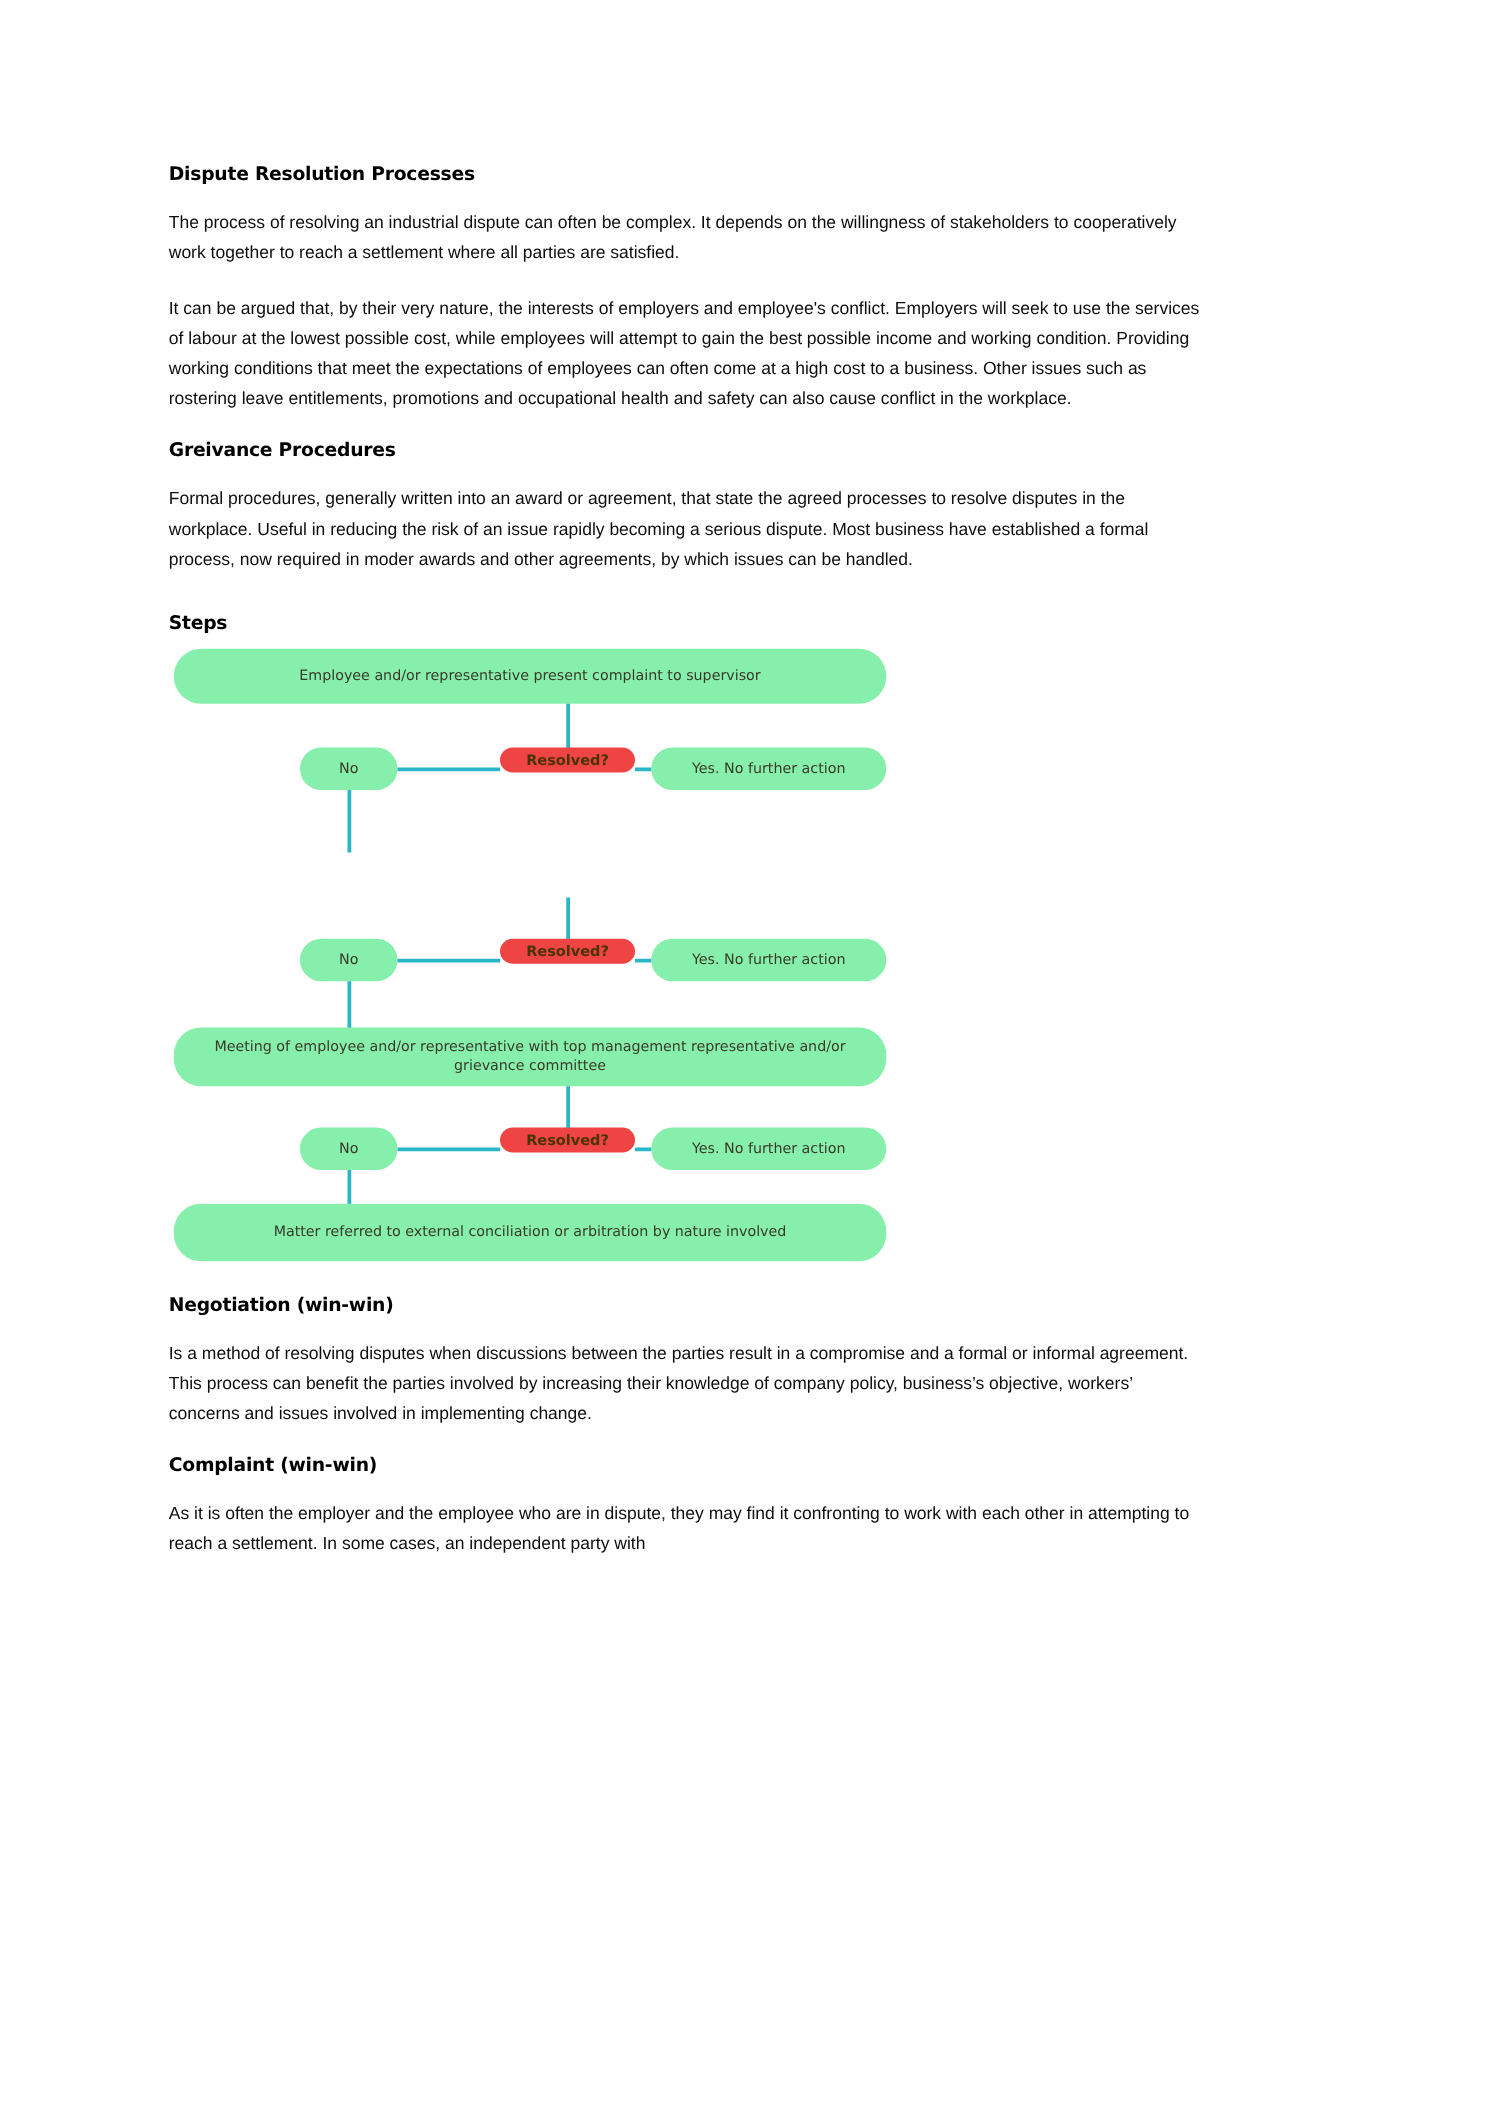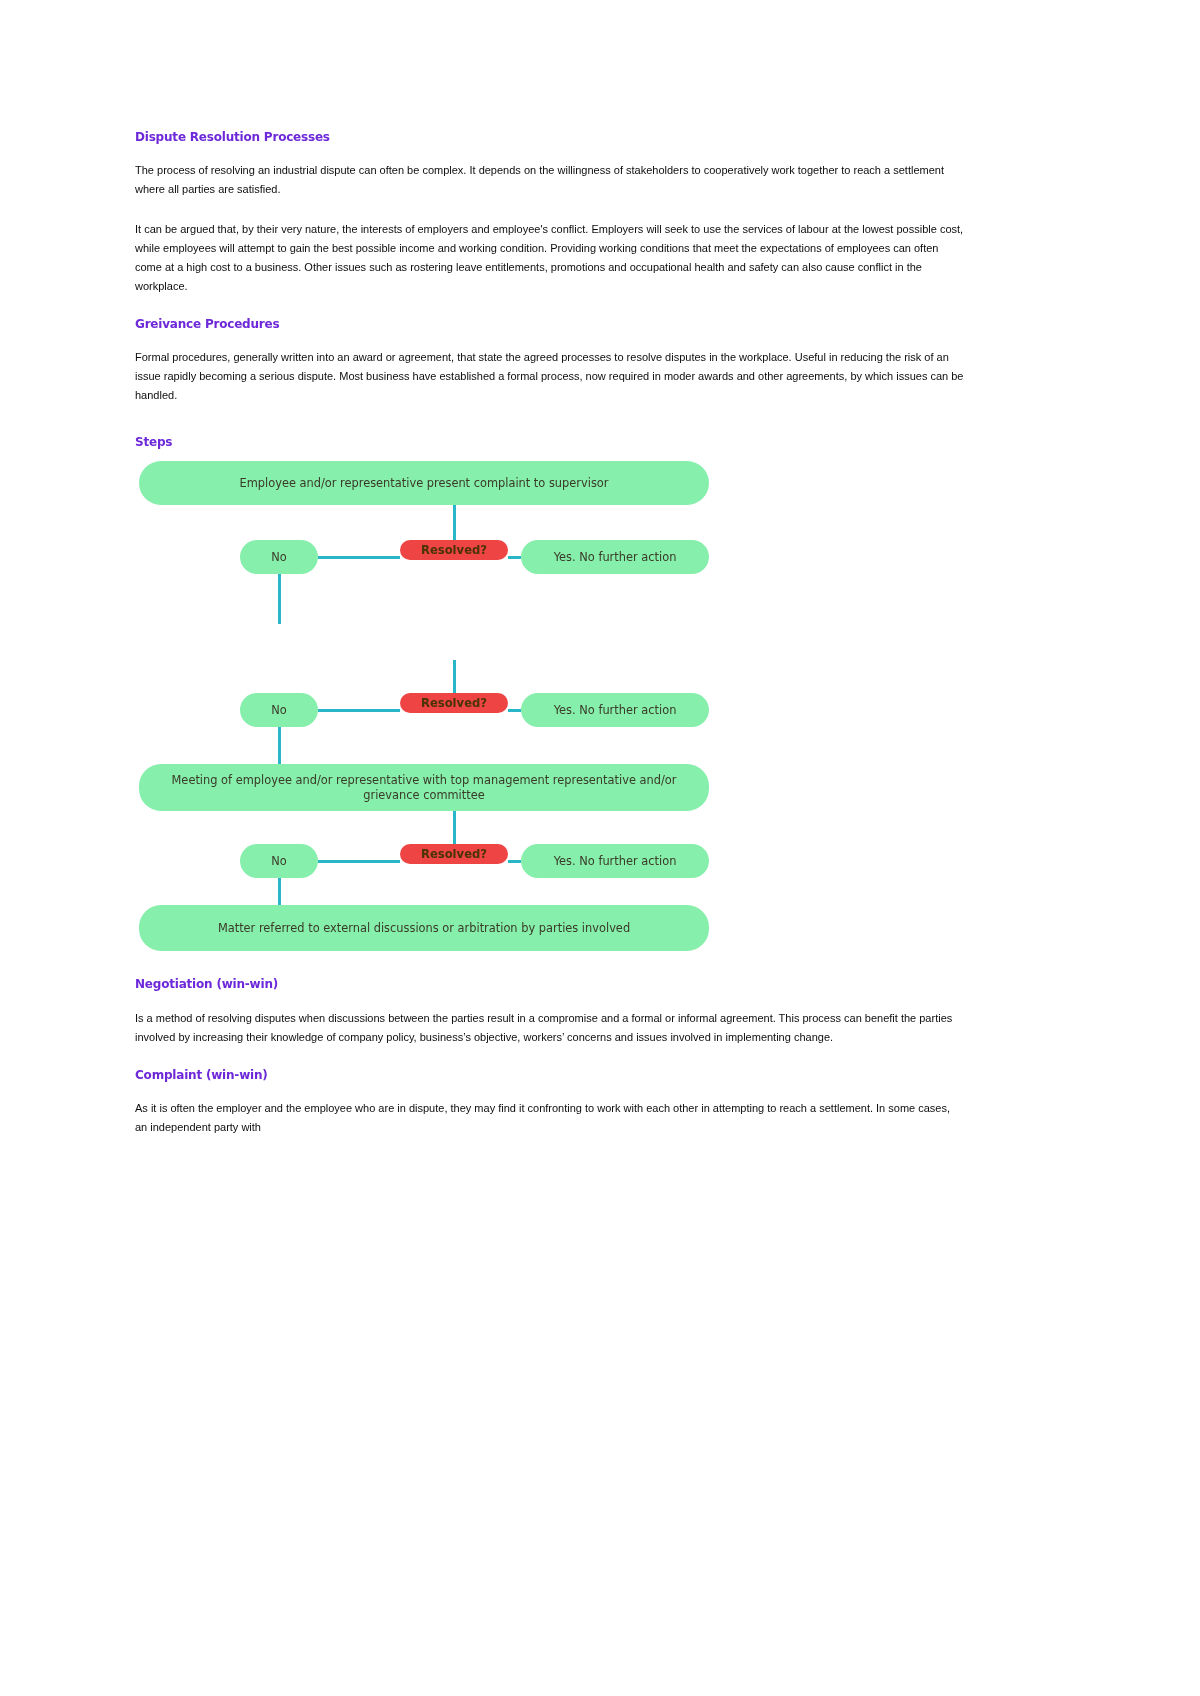--- a/index.html
+++ b/index.html
@@ -22,35 +22,35 @@
   }
   .content {
     position: absolute;
     left: 135px;
     top: 130px;
     width: 830px;
   }
 
   h2.heading {
     font-family: "DejaVu Sans", sans-serif;
-    font-size: 12px;
+    font-size: 15px;
     font-weight: bold;
     letter-spacing: -0.2px;
-    color: #6d28d9;
+    color: #000000;
     margin: 0 0 17px 0;
     line-height: 1.2;
   }
   h2.heading.steps {
     margin-top: 30px;
     margin-bottom: 12px;
   }
 
   p.body-text {
     font-family: "Liberation Sans", sans-serif;
-    font-size: 11px;
+    font-size: 14px;
     line-height: 1.72;
     color: #0d0d0d;
     margin: 0 0 21px 0;
     text-align: left;
   }
 
   
   .flowchart {
     position: relative;
     width: 570px;
@@ -162,21 +162,21 @@
       <div class="fc-line-v" style="left:314px; top:350px; height:52px;"></div>
 
       <div class="fc-decision" style="left:261px; top:383px;">Resolved?</div>
       <div class="fc-box pill-no" style="left:101px; top:383px;">No</div>
       <div class="fc-box pill-yes" style="left:382px; top:383px;">Yes. No further action</div>
       <div class="fc-line-h" style="left:179px; top:399px; width:82px;"></div>
       <div class="fc-line-h" style="left:369px; top:399px; width:13px;"></div>
 
       <div class="fc-line-v" style="left:139px; top:417px; height:50px;"></div>
 
-      <div class="fc-box wide" style="top:444px; height:46px;">Matter referred to external discussions or arbitration by parties involved</div>
+      <div class="fc-box wide" style="top:444px; height:46px;">Matter referred to external conciliation or arbitration by nature involved</div>
 
     </div>
 
     <h2 class="heading">Negotiation (win-win)</h2>
 
     <p class="body-text">Is a method of resolving disputes when discussions between the parties result in a compromise and a formal or informal agreement. This process can benefit the parties involved by increasing their knowledge of company policy, business’s objective, workers’ concerns and issues involved in implementing change.</p>
 
     <h2 class="heading">Complaint (win-win)</h2>
 
     <p class="body-text">As it is often the employer and the employee who are in dispute, they may find it confronting to work with each other in attempting to reach a settlement. In some cases, an independent party with</p>

